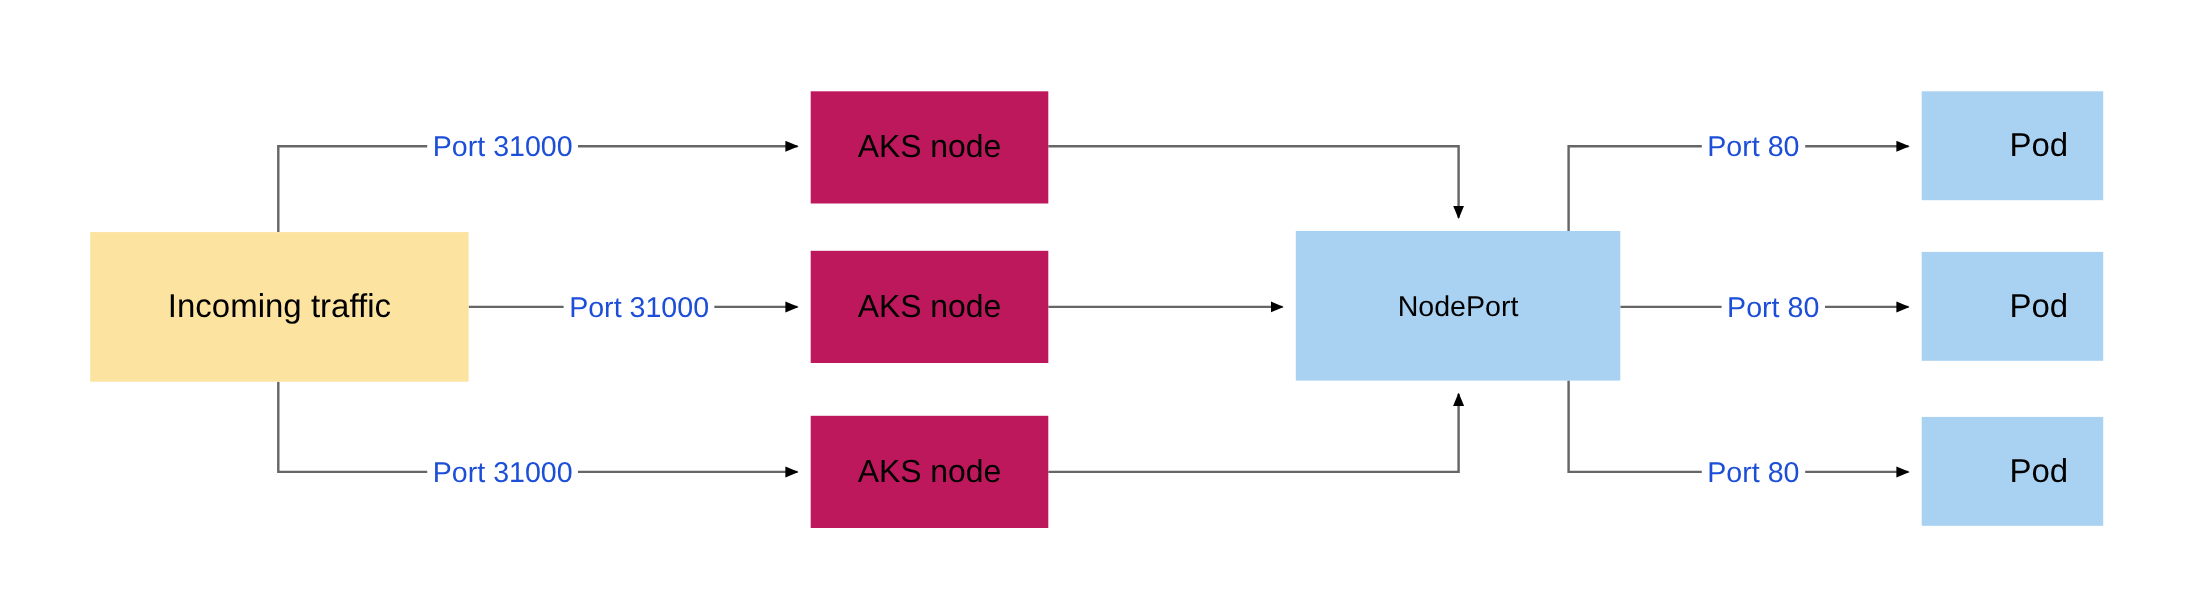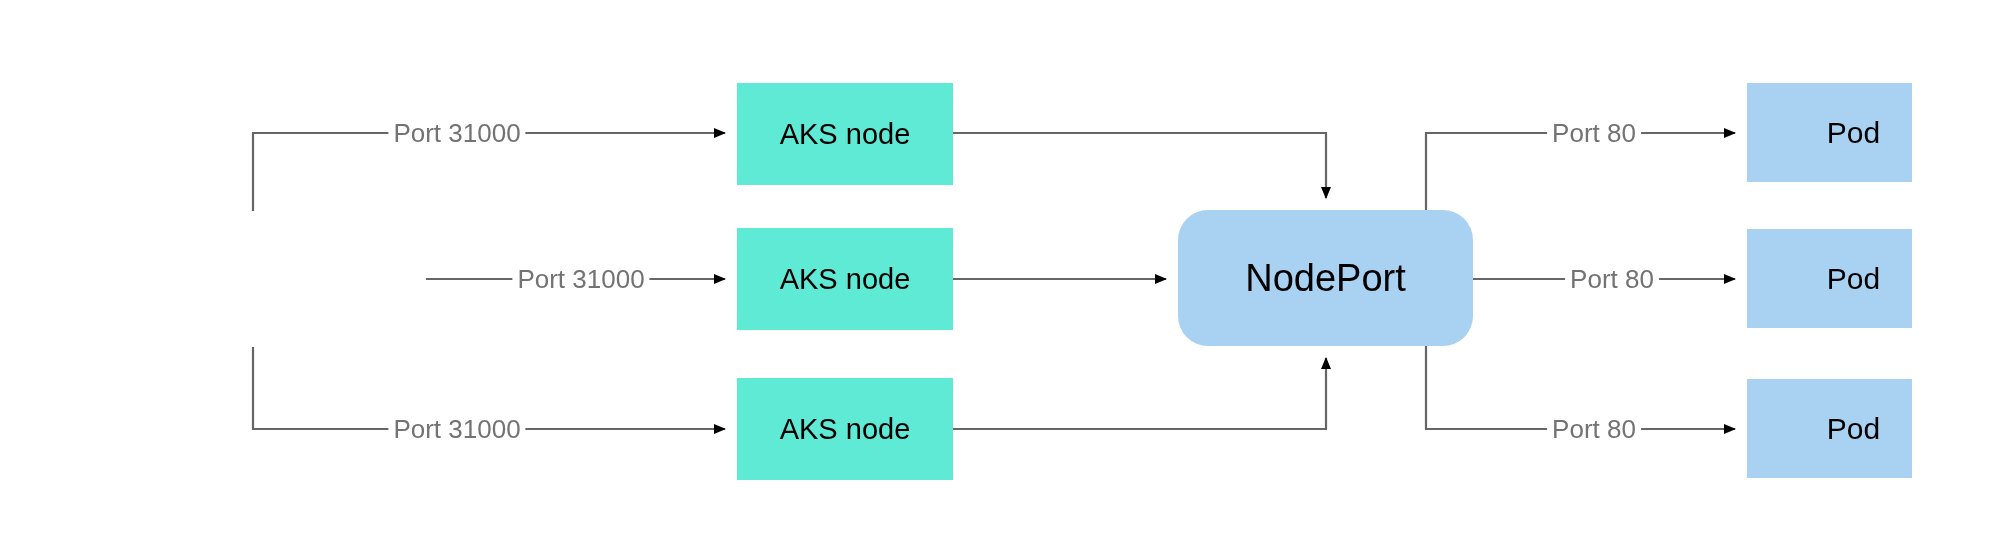--- a/index.html
+++ b/index.html
@@ -47,54 +47,53 @@
     width: 344px;
     height: 136px;
     background: #fce3a0;
     font-size: 30px;
   }
   
   .box-aks {
     left: 737px;
     width: 216px;
     height: 102px;
-    background: #5eead4;
+    background: #be185d;
     font-size: 29px;
   }
   .box-aks-1 { top: 83px; }
   .box-aks-2 { top: 228px; }
   .box-aks-3 { top: 378px; }
   
   .box-nodeport {
     left: 1178px;
     top: 210px;
     width: 295px;
     height: 136px;
     background: #a9d2f2;
-    font-size: 38px;
-    border-radius: 30px;
+    font-size: 26px;
   }
   
   .box-pod {
     left: 1747px;
     width: 165px;
     height: 99px;
     background: #a9d2f2;
     font-size: 30px;
     padding-left: 48px;
   }
   .box-pod-1 { top: 83px; }
   .box-pod-2 { top: 229px; }
   .box-pod-3 { top: 379px; }
 
   .edge-label {
     position: absolute;
     transform: translate(-50%, -50%);
     background: #ffffff;
-    color: #737373;
+    color: #1d4ed8;
     font-family: "Liberation Sans", sans-serif;
     font-size: 26px;
     line-height: 1;
     padding: 2px 5px;
     white-space: nowrap;
   }
 </style>
 </head>
 <body>
 
@@ -128,20 +127,23 @@
       <path d="M 953 429 L 1326 429 L 1326 358" marker-end="url(#arrow-up)"></path>
 
       <path d="M 1426 210 L 1426 133 L 1735 133" marker-end="url(#arrow-right)"></path>
 
       <path d="M 1473 279 L 1735 279" marker-end="url(#arrow-right)"></path>
 
       <path d="M 1426 346 L 1426 429 L 1735 429" marker-end="url(#arrow-right)"></path>
     </g>
   </svg>
 
+  <div class="node-box box-ingress">
+    <span class="node-label">Incoming traffic</span>
+  </div>
 
   <div class="node-box box-aks box-aks-1">
     <span class="node-label">AKS node</span>
   </div>
   <div class="node-box box-aks box-aks-2">
     <span class="node-label">AKS node</span>
   </div>
   <div class="node-box box-aks box-aks-3">
     <span class="node-label">AKS node</span>
   </div>

